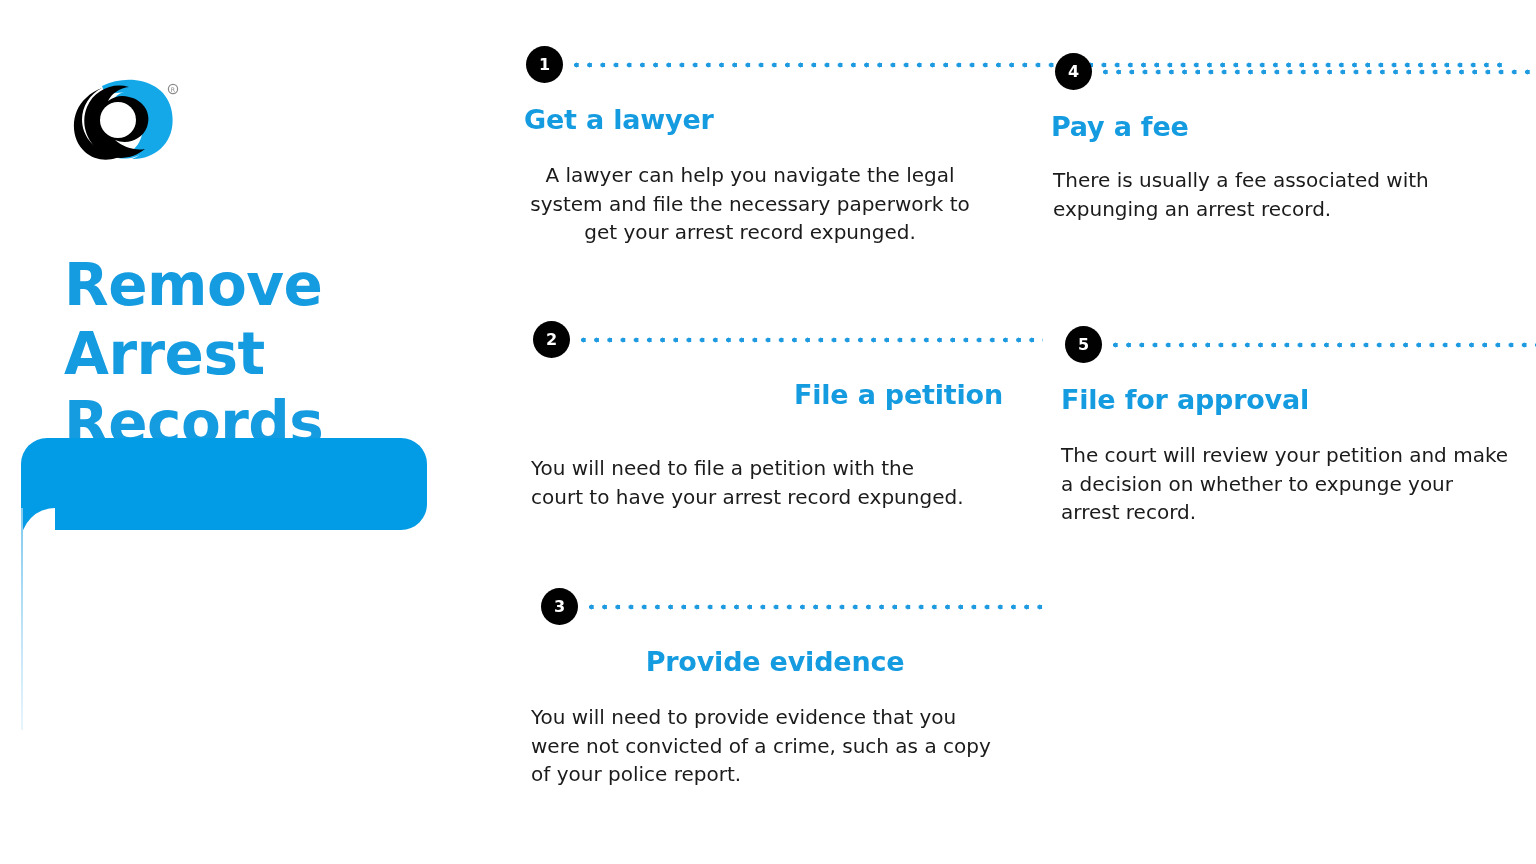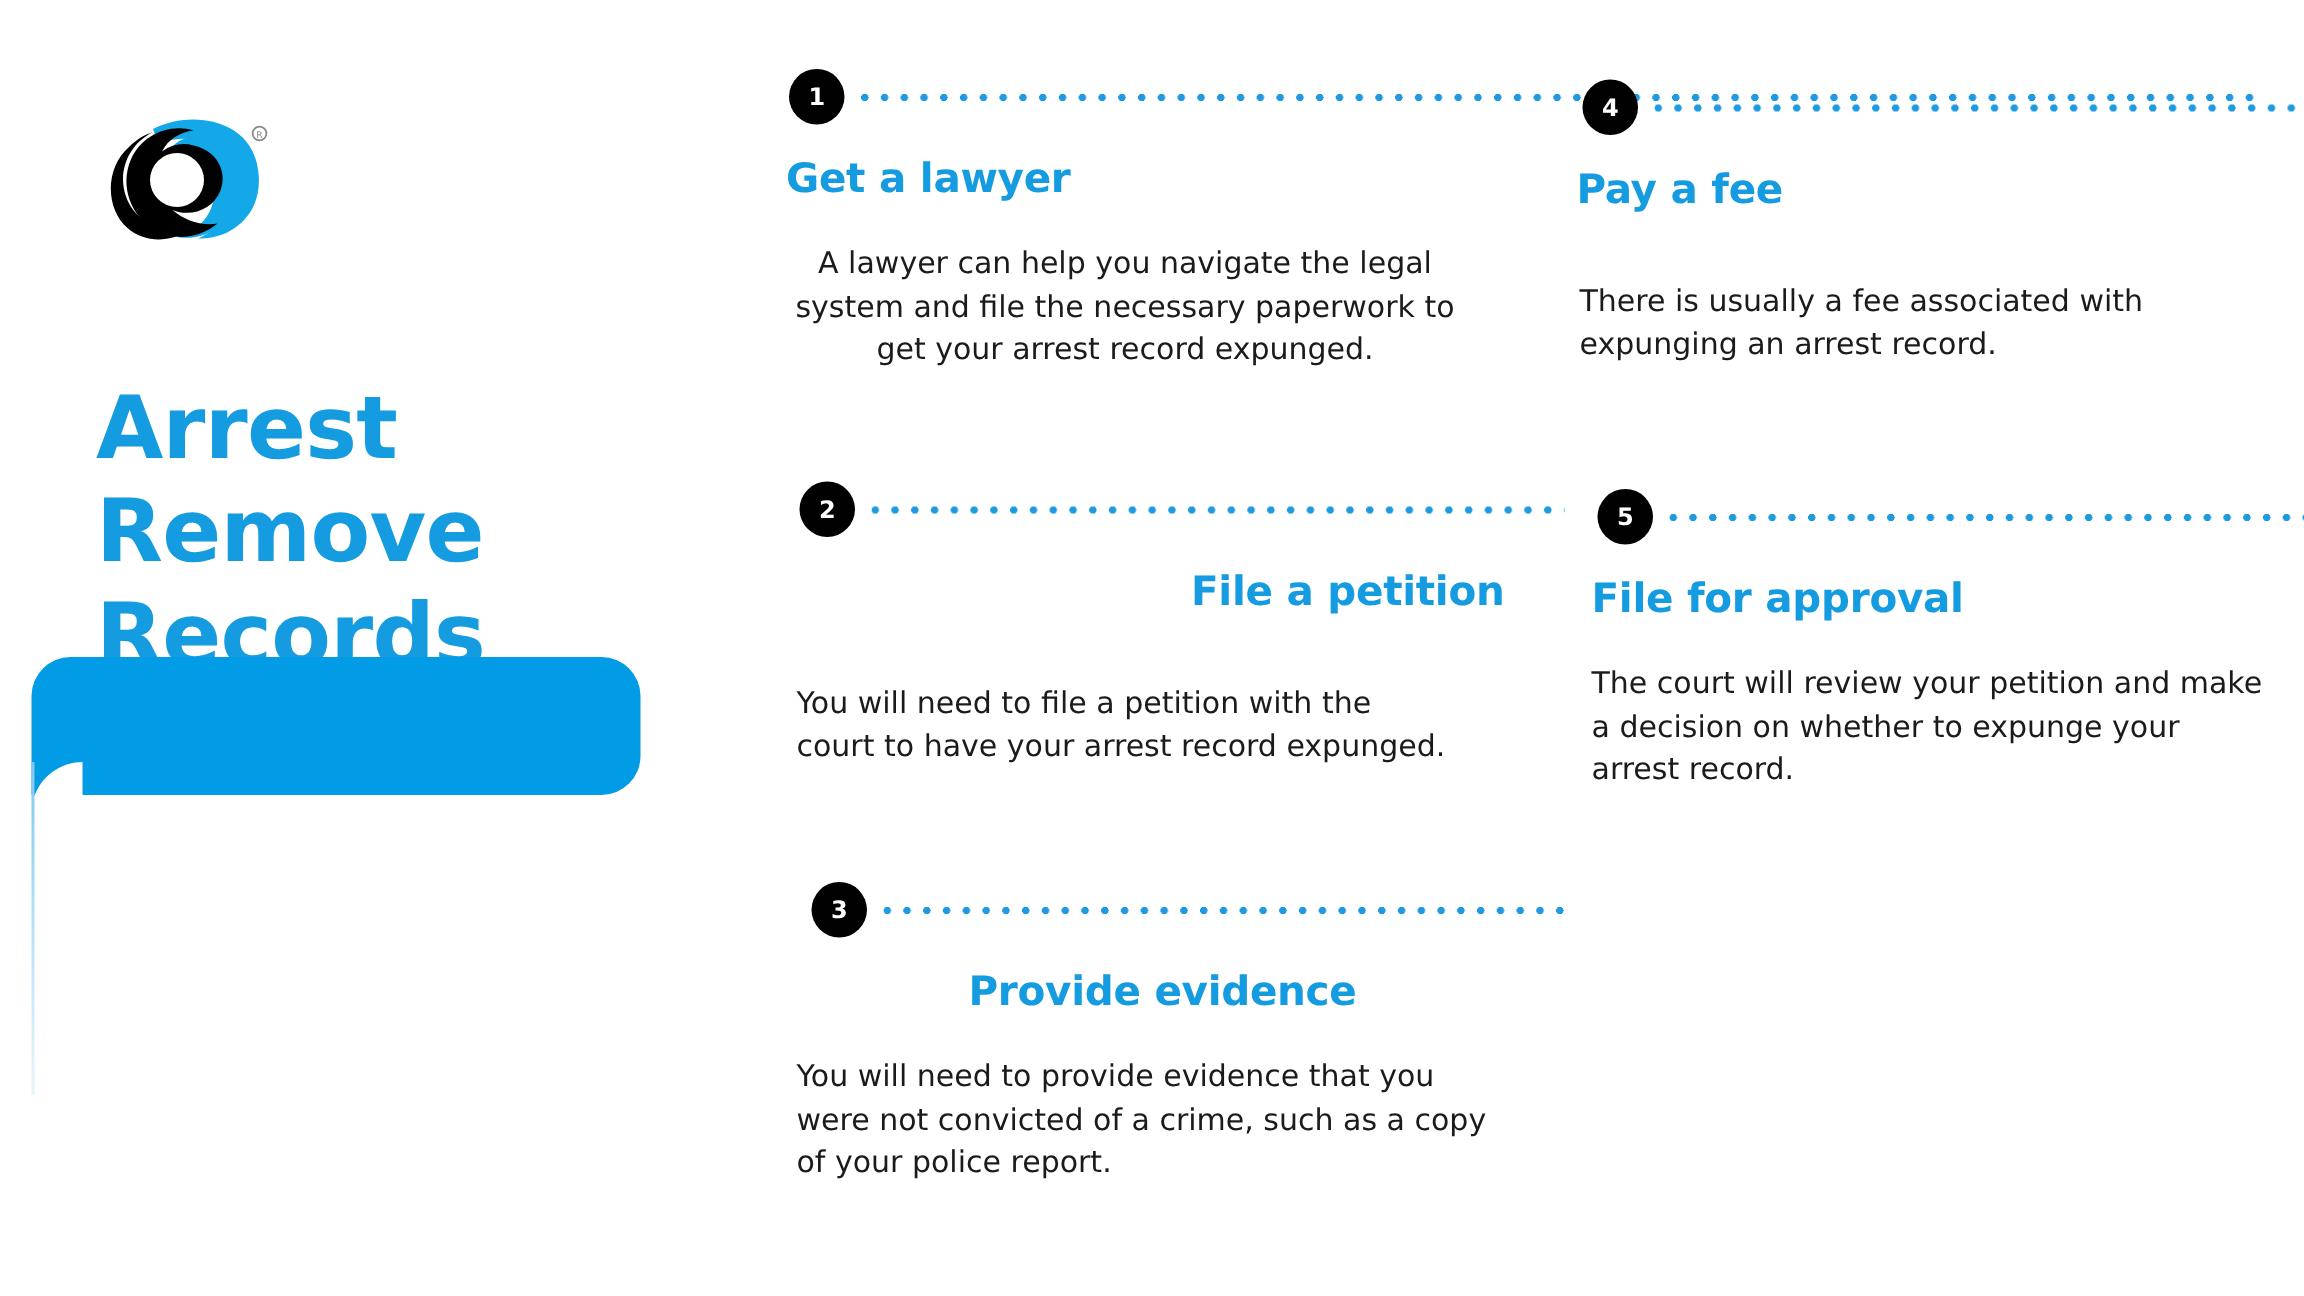--- a/index.html
+++ b/index.html
@@ -149,21 +149,21 @@
 
   #step-3 { left: 541px; top: 588px; width: 470px; }
   #step-3 .step-dots { left: 48px; width: 458px; }
   #step-3 .step-title { margin-top: 20px; margin-left: -2px; text-align: center; }
   #step-3 .step-body { margin-top: 26px; margin-left: -10px; width: 470px; }
 
   
   #step-4 { left: 1055px; top: 53px; width: 470px; }
   #step-4 .step-dots { left: 48px; width: 456px; }
   #step-4 .step-title { margin-top: 20px; margin-left: -4px; }
-  #step-4 .step-body { margin-top: 44px; margin-left: -2px; width: 440px; }
+  #step-4 .step-body { margin-top: 24px; margin-left: -2px; width: 440px; }
 
   #step-5 { left: 1065px; top: 326px; width: 470px; }
   #step-5 .step-dots { left: 48px; width: 462px; }
   #step-5 .step-title { margin-top: 20px; margin-left: -4px; }
   #step-5 .step-body { margin-top: 26px; margin-left: -4px; width: 450px; }
 </style>
 </head>
 <body>
 
 <div id="left-panel">
@@ -179,22 +179,22 @@
       <path d="M30 14 C14 22 6 40 12 57 C18 74 37 83 54 79 C42 88 24 88 13 78 C-2 65 -2 38 14 24 C19 19 24 16 30 14 Z" fill="#000000"></path>
 
       <g>
         <circle cx="101" cy="15" r="4.6" fill="none" stroke="#8a8a8a" stroke-width="1.2"></circle>
         <text x="101" y="18" font-size="6.2" fill="#8a8a8a" text-anchor="middle" font-family="DejaVu Sans, sans-serif">R</text>
       </g>
     </svg>
   </div>
 
   <h1 id="page-title">
+    <span class="tl">Remove</span>
     <span class="tl">Arrest</span>
-    <span class="tl">Remove</span>
     <span class="tl">Records</span>
   </h1>
 
   <div id="intro-banner"></div>
   <div id="intro-banner-notch"></div>
   <div id="intro-accent-rule"></div>
 
 </div>
 
 <div class="step" id="step-1">

